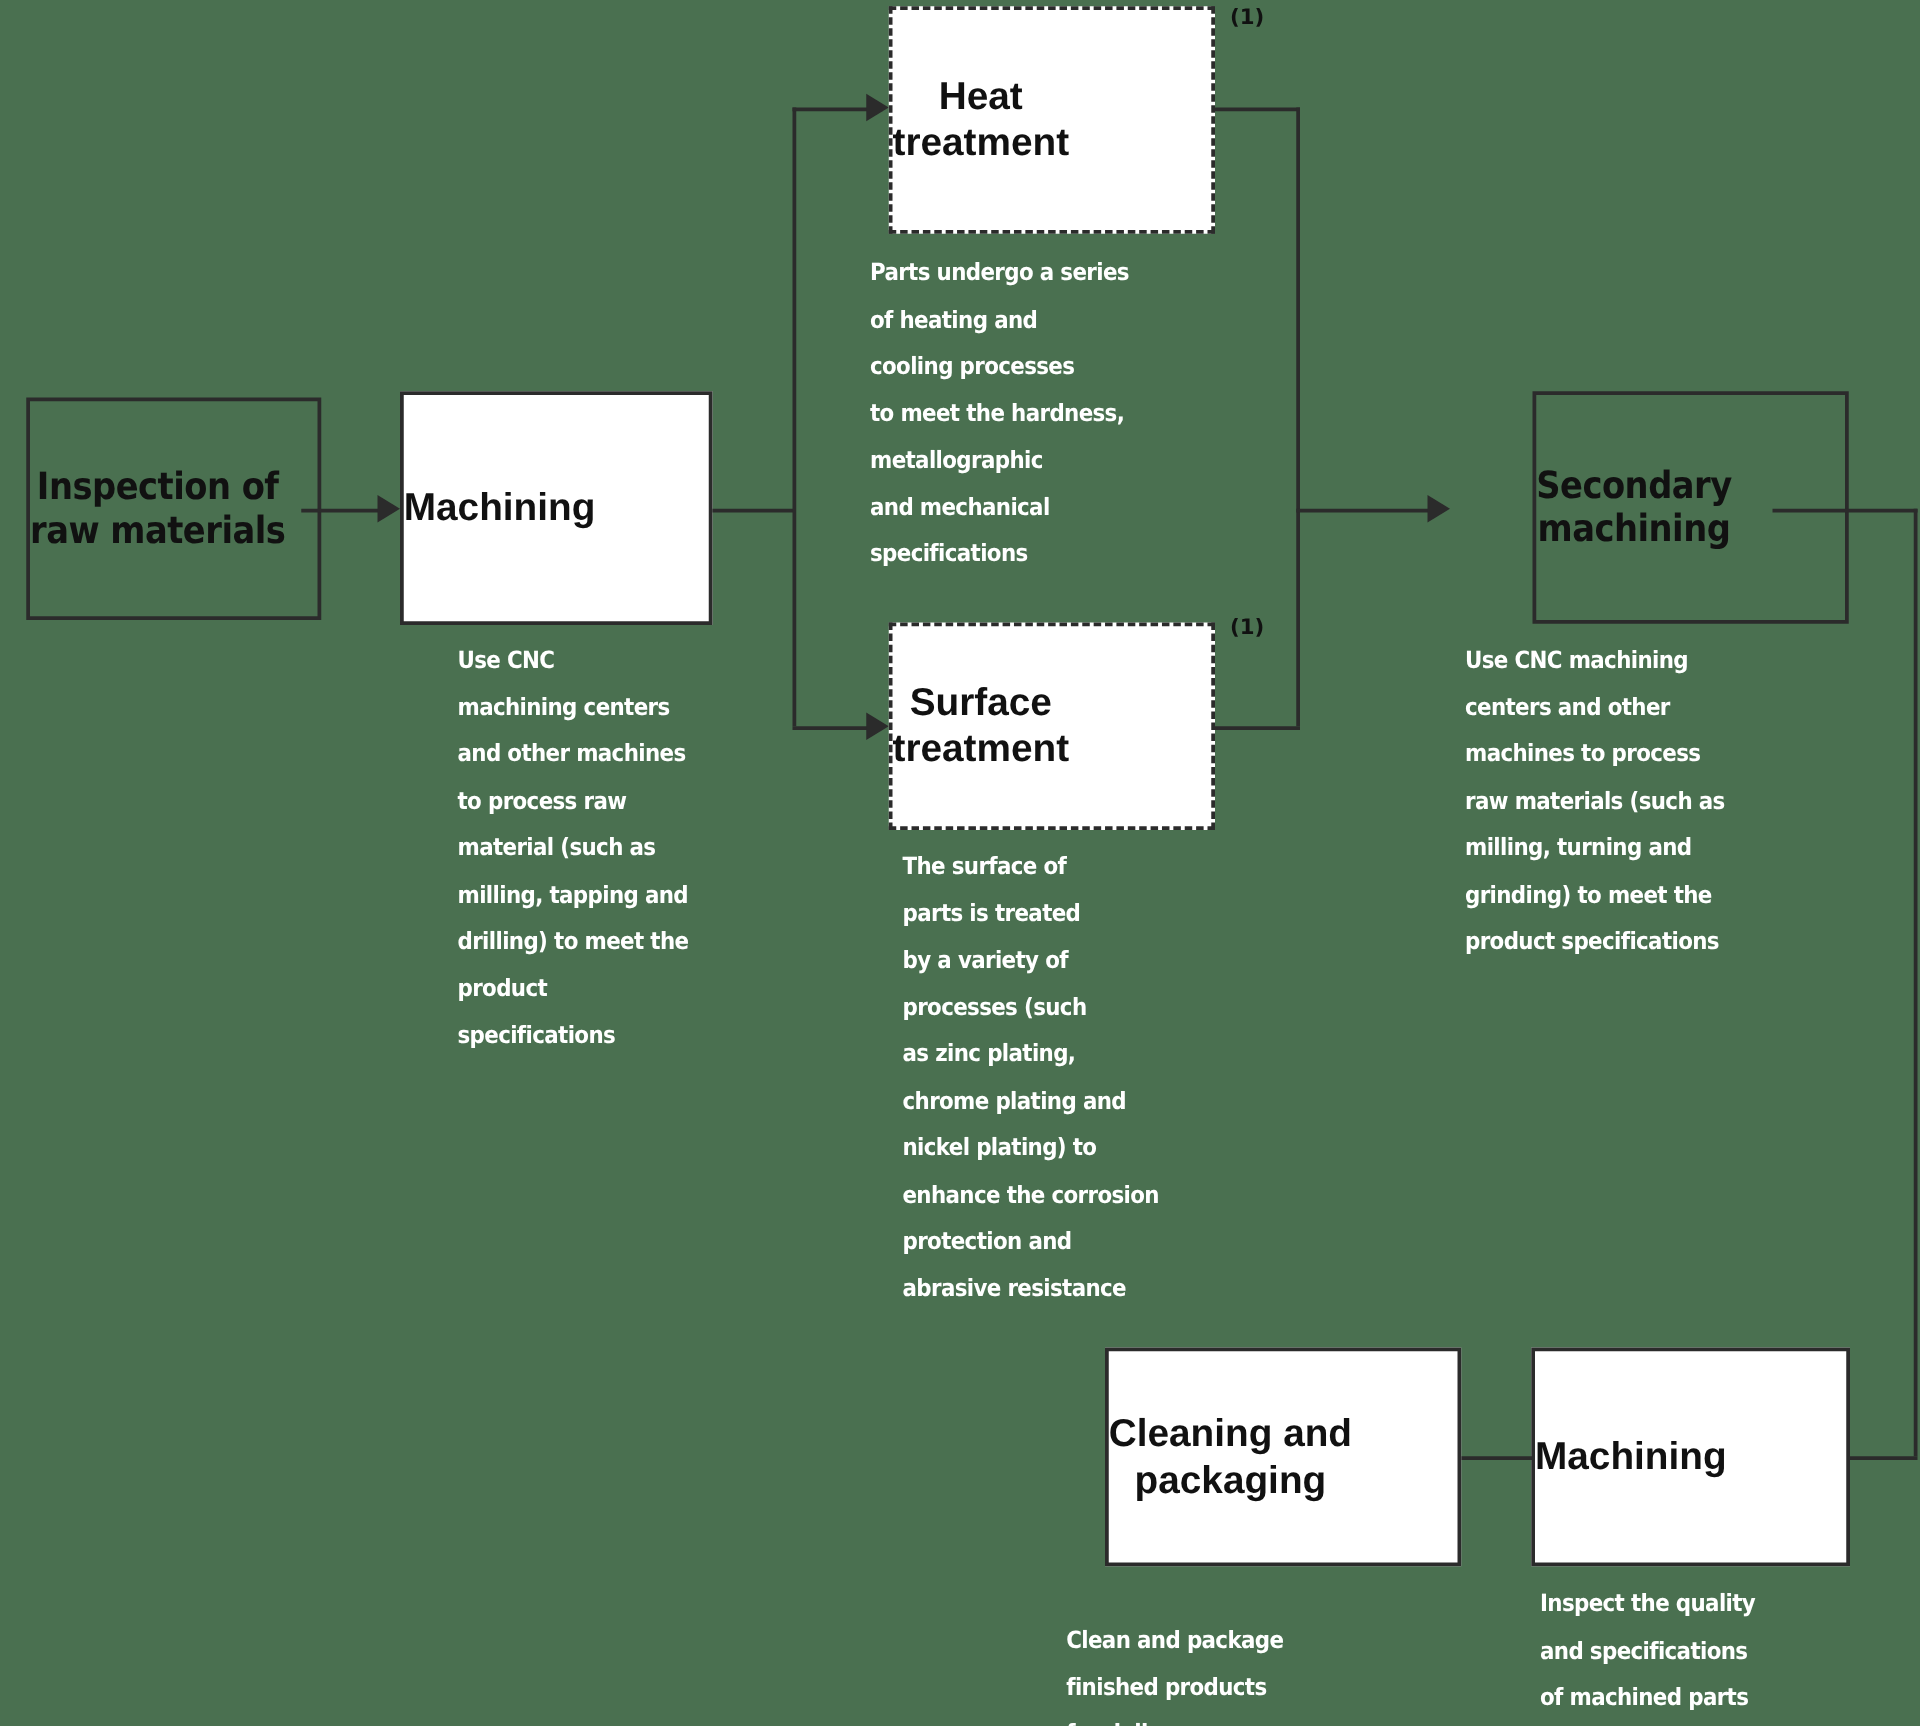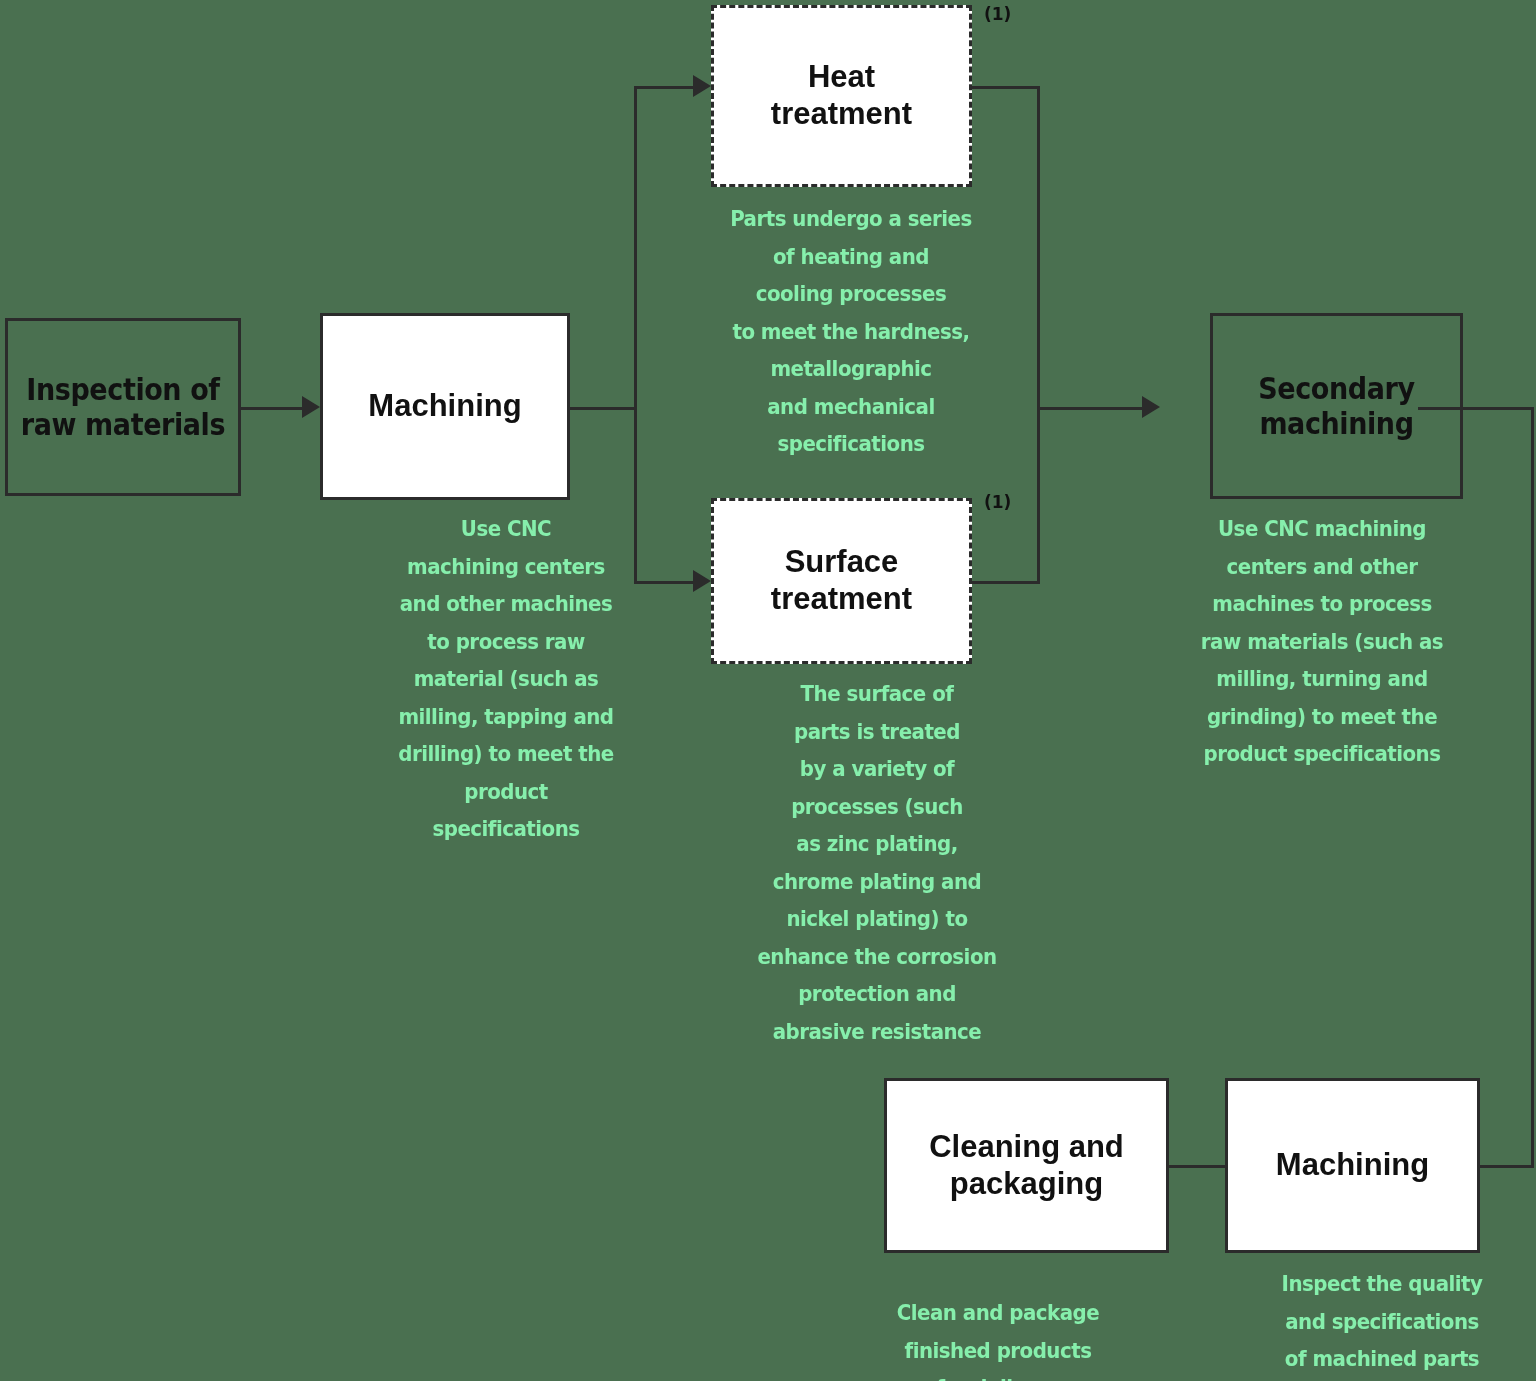--- a/index.html
+++ b/index.html
@@ -15,63 +15,64 @@
     overflow: hidden;
     font-family: "Liberation Sans", sans-serif;
   }
 
   
   .box {
     position: absolute;
     box-sizing: border-box;
     display: flex;
     align-items: center;
-    justify-content: center;
+    justify-content: flex-start;
     text-align: center;
     color: #111111;
     font-weight: bold;
     line-height: 1.18;
   }
   .box.solid {
     border: 3px solid #2b2b2b;
   }
   .box.dashed {
     border: 3px dashed #2b2b2b;
   }
   .box.fill-white {
     background: #ffffff;
   }
   .box.fill-none {
     background: transparent;
+    margin-left: 16px;
   }
   
   .t-plain {
     font-family: "Liberation Sans", sans-serif;
     font-size: 31px;
     letter-spacing: 0px;
   }
   .t-cond {
     font-family: "DejaVu Sans", sans-serif;
     font-size: 30px;
     font-stretch: condensed;
     letter-spacing: -0.4px;
   }
 
   
   .caption {
     position: absolute;
-    color: #86efac;
+    color: #ffffff;
     font-family: "DejaVu Sans", sans-serif;
-    font-size: 22px;
+    font-size: 19px;
     font-weight: bold;
     font-stretch: condensed;
     line-height: 37.5px;
     letter-spacing: -0.5px;
     white-space: pre-line;
-    text-align: center;
+    text-align: left;
   }
 
   
   .footnote {
     position: absolute;
     color: #111111;
     font-family: "DejaVu Sans", sans-serif;
     font-size: 17px;
     font-weight: bold;
     line-height: 1;

